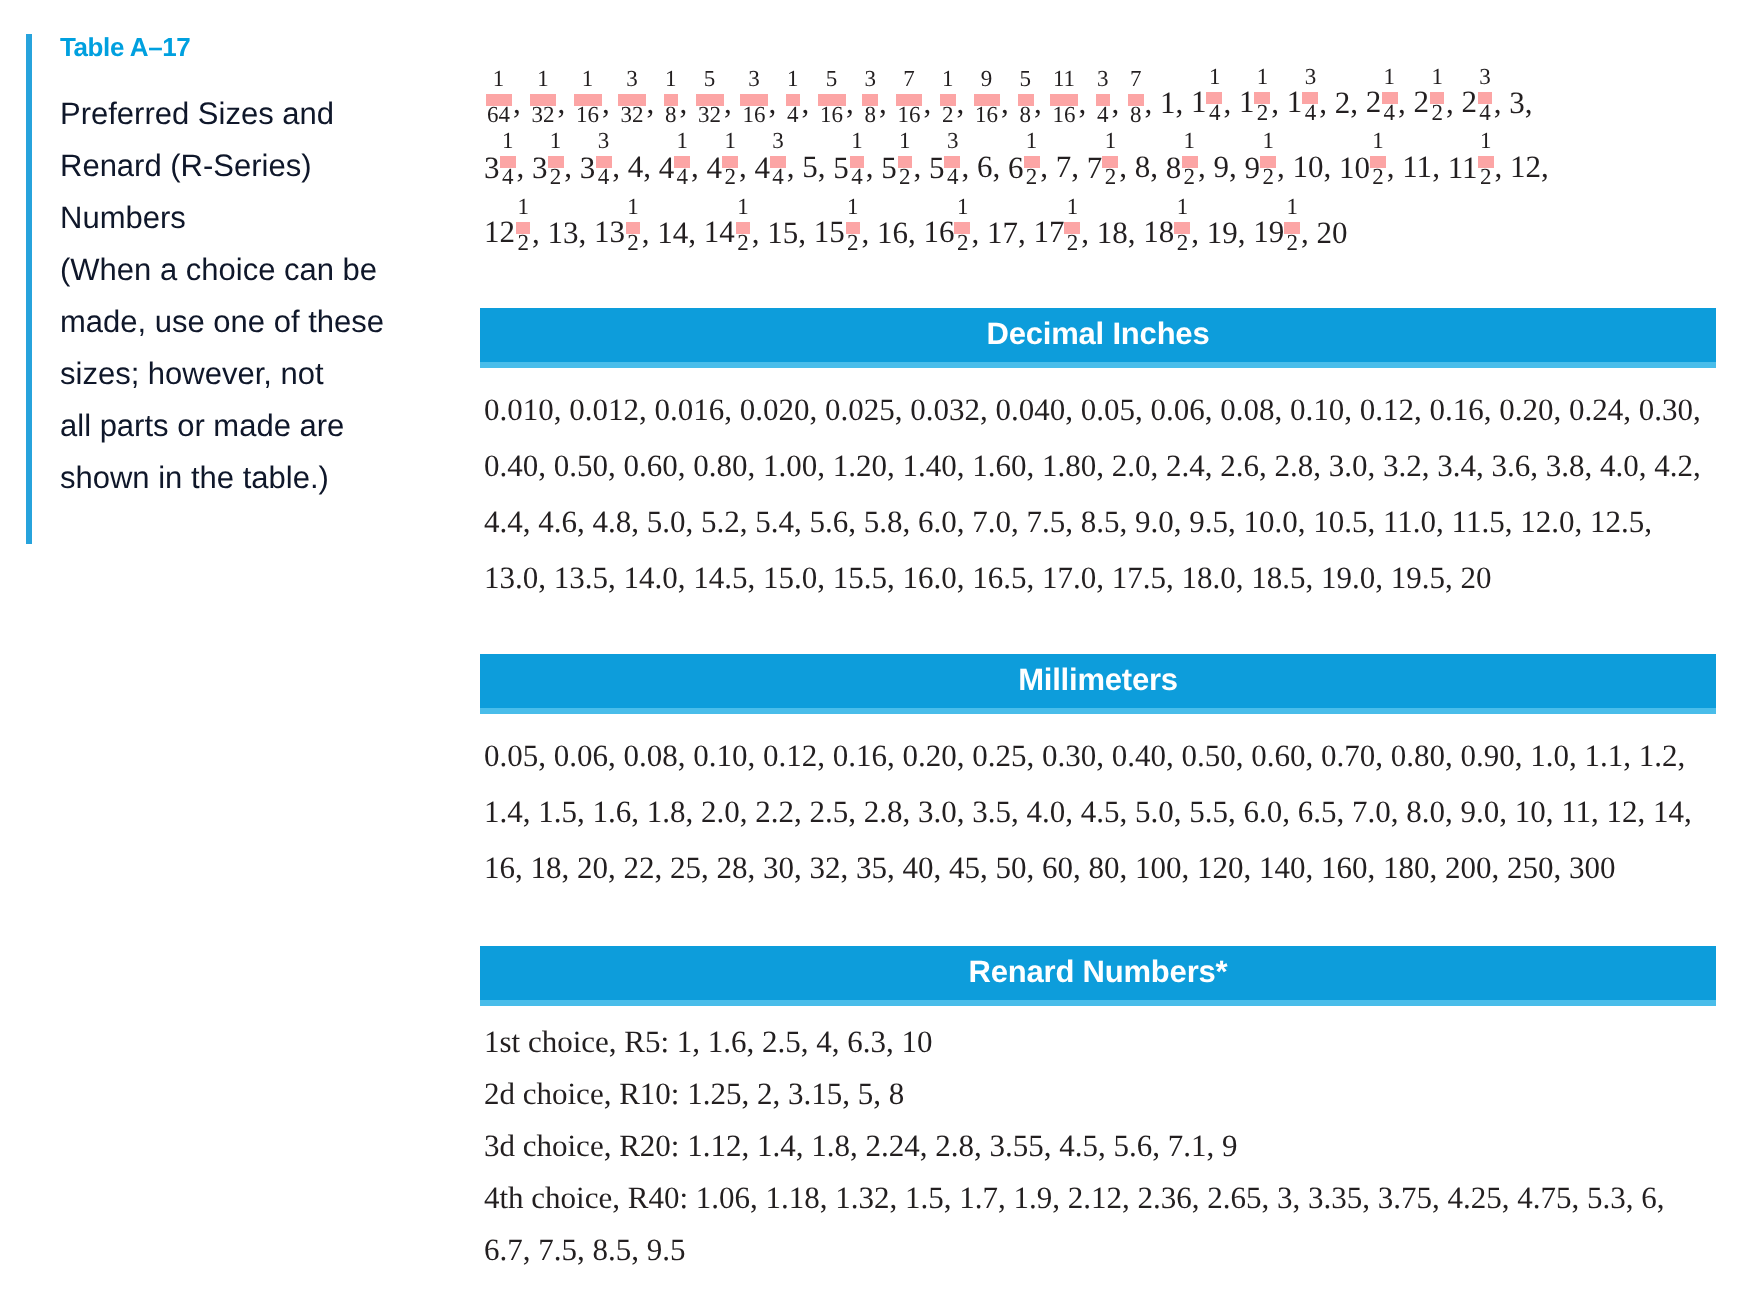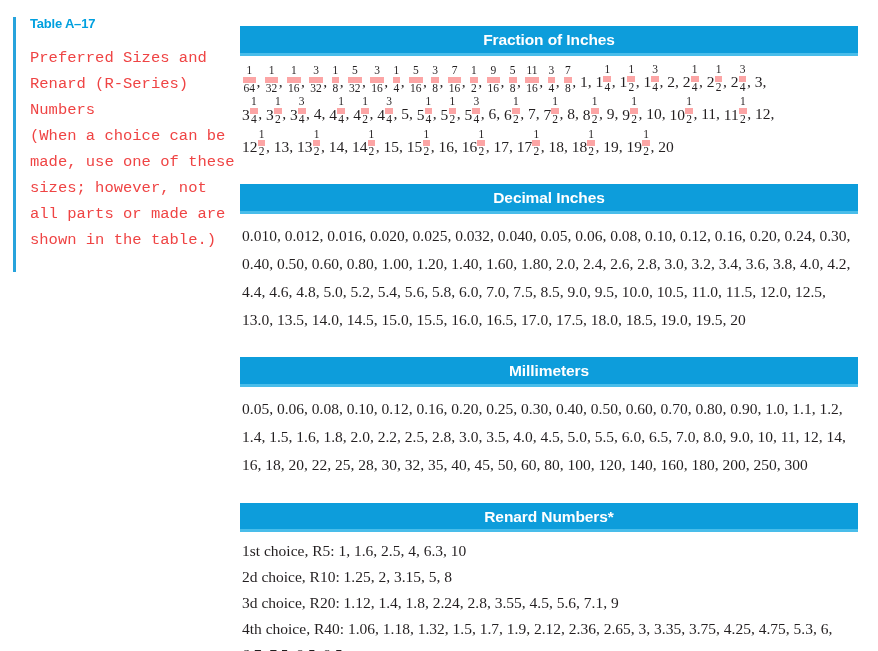--- a/index.html
+++ b/index.html
@@ -41,24 +41,24 @@
   .table-label {
     font-family: "Liberation Sans", sans-serif;
     font-weight: bold;
     font-size: 13px;
     letter-spacing: -0.2px;
     color: #00a0df;
     margin: 0 0 14px 0;
     line-height: 1.1;
   }
   .caption-text {
-    font-family: Liberation Mono, monospace;
+    font-family: Liberation Sans, sans-serif;
     font-size: 15.5px;
     line-height: 26px;
-    color: #ef4444;
+    color: #0f172a;
   }
   .caption-text div { white-space: nowrap; }
 
   
   .table-col {
     position: absolute;
     left: 240px;
     top: 26px;
     width: 618px;
   }
@@ -124,21 +124,20 @@
       <div>made, use one of these</div>
       <div>sizes; however, not</div>
       <div>all parts or made are</div>
       <div>shown in the table.)</div>
     </div>
   </div>
 
   <div class="table-col">
 
     <div class="section">
-      <div class="sec-header">Fraction of Inches</div>
       <div class="sec-body" id="frac-body">
           <div class="row-line"><span><span class="frac"><span class="num">1</span><span class="den">64</span></span></span><span>, </span><span><span class="frac"><span class="num">1</span><span class="den">32</span></span></span><span>, </span><span><span class="frac"><span class="num">1</span><span class="den">16</span></span></span><span>, </span><span><span class="frac"><span class="num">3</span><span class="den">32</span></span></span><span>, </span><span><span class="frac"><span class="num">1</span><span class="den">8</span></span></span><span>, </span><span><span class="frac"><span class="num">5</span><span class="den">32</span></span></span><span>, </span><span><span class="frac"><span class="num">3</span><span class="den">16</span></span></span><span>, </span><span><span class="frac"><span class="num">1</span><span class="den">4</span></span></span><span>, </span><span><span class="frac"><span class="num">5</span><span class="den">16</span></span></span><span>, </span><span><span class="frac"><span class="num">3</span><span class="den">8</span></span></span><span>, </span><span><span class="frac"><span class="num">7</span><span class="den">16</span></span></span><span>, </span><span><span class="frac"><span class="num">1</span><span class="den">2</span></span></span><span>, </span><span><span class="frac"><span class="num">9</span><span class="den">16</span></span></span><span>, </span><span><span class="frac"><span class="num">5</span><span class="den">8</span></span></span><span>, </span><span><span class="frac"><span class="num">11</span><span class="den">16</span></span></span><span>, </span><span><span class="frac"><span class="num">3</span><span class="den">4</span></span></span><span>, </span><span><span class="frac"><span class="num">7</span><span class="den">8</span></span></span><span>, </span><span>1</span><span>, </span><span class="mixed"><span>1</span><span class="frac"><span class="num">1</span><span class="den">4</span></span></span><span>, </span><span class="mixed"><span>1</span><span class="frac"><span class="num">1</span><span class="den">2</span></span></span><span>, </span><span class="mixed"><span>1</span><span class="frac"><span class="num">3</span><span class="den">4</span></span></span><span>, </span><span>2</span><span>, </span><span class="mixed"><span>2</span><span class="frac"><span class="num">1</span><span class="den">4</span></span></span><span>, </span><span class="mixed"><span>2</span><span class="frac"><span class="num">1</span><span class="den">2</span></span></span><span>, </span><span class="mixed"><span>2</span><span class="frac"><span class="num">3</span><span class="den">4</span></span></span><span>, </span><span>3</span><span>, </span></div>
           <div class="row-line"><span class="mixed"><span>3</span><span class="frac"><span class="num">1</span><span class="den">4</span></span></span><span>, </span><span class="mixed"><span>3</span><span class="frac"><span class="num">1</span><span class="den">2</span></span></span><span>, </span><span class="mixed"><span>3</span><span class="frac"><span class="num">3</span><span class="den">4</span></span></span><span>, </span><span>4</span><span>, </span><span class="mixed"><span>4</span><span class="frac"><span class="num">1</span><span class="den">4</span></span></span><span>, </span><span class="mixed"><span>4</span><span class="frac"><span class="num">1</span><span class="den">2</span></span></span><span>, </span><span class="mixed"><span>4</span><span class="frac"><span class="num">3</span><span class="den">4</span></span></span><span>, </span><span>5</span><span>, </span><span class="mixed"><span>5</span><span class="frac"><span class="num">1</span><span class="den">4</span></span></span><span>, </span><span class="mixed"><span>5</span><span class="frac"><span class="num">1</span><span class="den">2</span></span></span><span>, </span><span class="mixed"><span>5</span><span class="frac"><span class="num">3</span><span class="den">4</span></span></span><span>, </span><span>6</span><span>, </span><span class="mixed"><span>6</span><span class="frac"><span class="num">1</span><span class="den">2</span></span></span><span>, </span><span>7</span><span>, </span><span class="mixed"><span>7</span><span class="frac"><span class="num">1</span><span class="den">2</span></span></span><span>, </span><span>8</span><span>, </span><span class="mixed"><span>8</span><span class="frac"><span class="num">1</span><span class="den">2</span></span></span><span>, </span><span>9</span><span>, </span><span class="mixed"><span>9</span><span class="frac"><span class="num">1</span><span class="den">2</span></span></span><span>, </span><span>10</span><span>, </span><span class="mixed"><span>10</span><span class="frac"><span class="num">1</span><span class="den">2</span></span></span><span>, </span><span>11</span><span>, </span><span class="mixed"><span>11</span><span class="frac"><span class="num">1</span><span class="den">2</span></span></span><span>, </span><span>12</span><span>, </span></div>
           <div class="row-line"><span class="mixed"><span>12</span><span class="frac"><span class="num">1</span><span class="den">2</span></span></span><span>, </span><span>13</span><span>, </span><span class="mixed"><span>13</span><span class="frac"><span class="num">1</span><span class="den">2</span></span></span><span>, </span><span>14</span><span>, </span><span class="mixed"><span>14</span><span class="frac"><span class="num">1</span><span class="den">2</span></span></span><span>, </span><span>15</span><span>, </span><span class="mixed"><span>15</span><span class="frac"><span class="num">1</span><span class="den">2</span></span></span><span>, </span><span>16</span><span>, </span><span class="mixed"><span>16</span><span class="frac"><span class="num">1</span><span class="den">2</span></span></span><span>, </span><span>17</span><span>, </span><span class="mixed"><span>17</span><span class="frac"><span class="num">1</span><span class="den">2</span></span></span><span>, </span><span>18</span><span>, </span><span class="mixed"><span>18</span><span class="frac"><span class="num">1</span><span class="den">2</span></span></span><span>, </span><span>19</span><span>, </span><span class="mixed"><span>19</span><span class="frac"><span class="num">1</span><span class="den">2</span></span></span><span>, </span><span>20</span><span></span></div>
         </div>
     </div>
 
     <div class="spacer-sm"></div>
 
     <div class="section">

